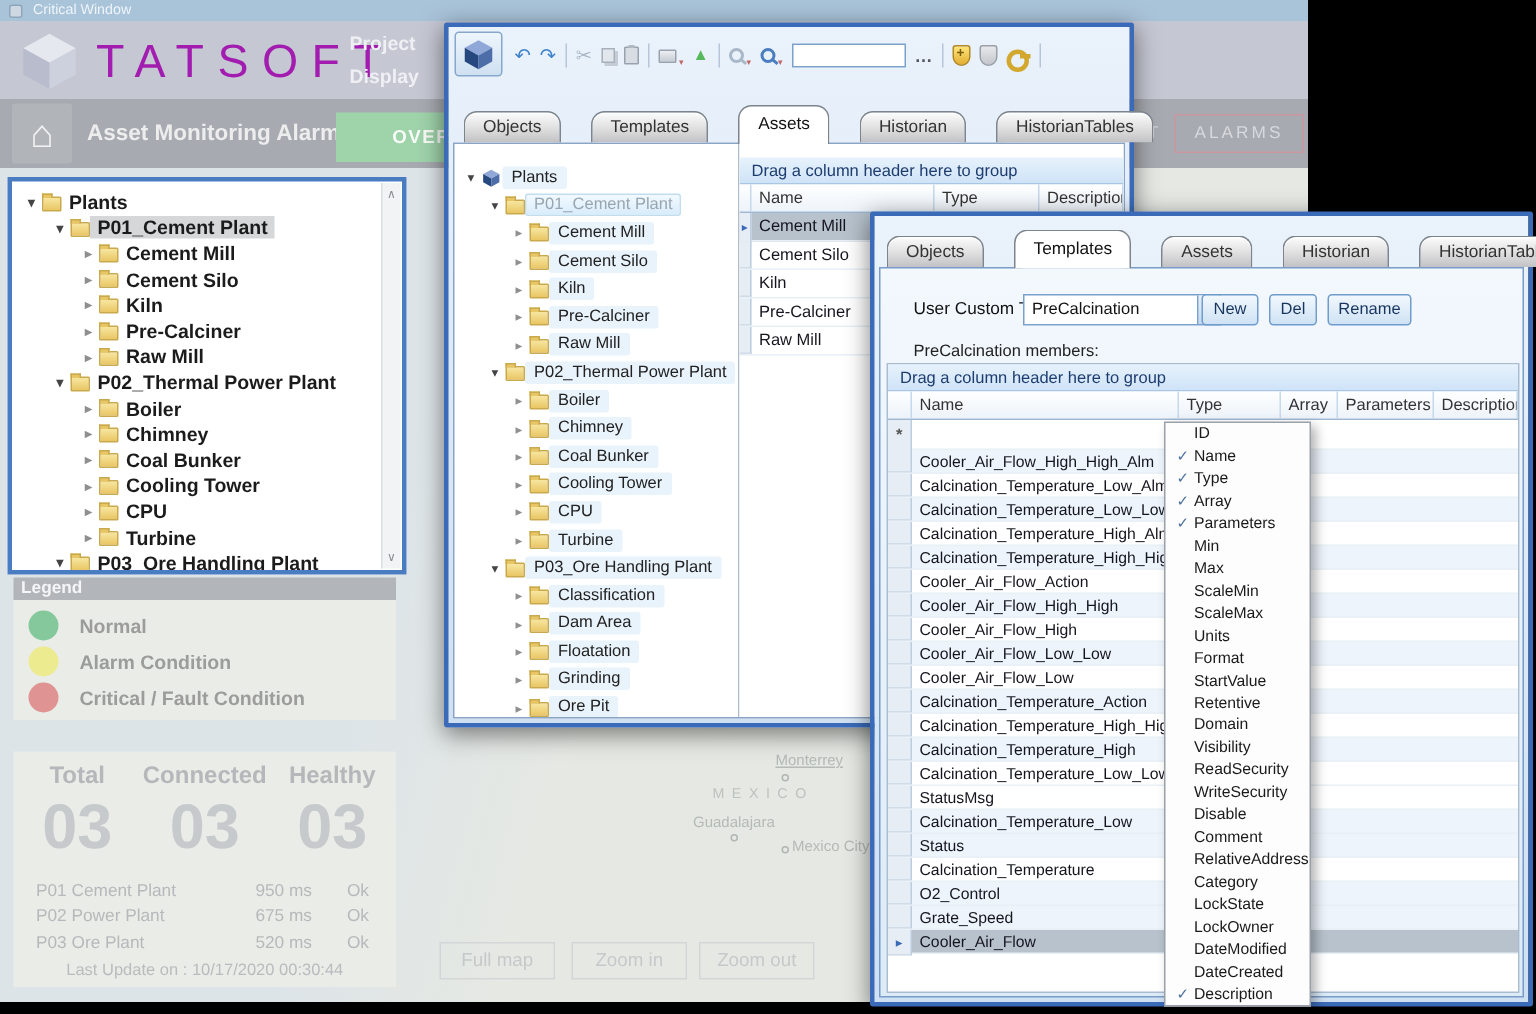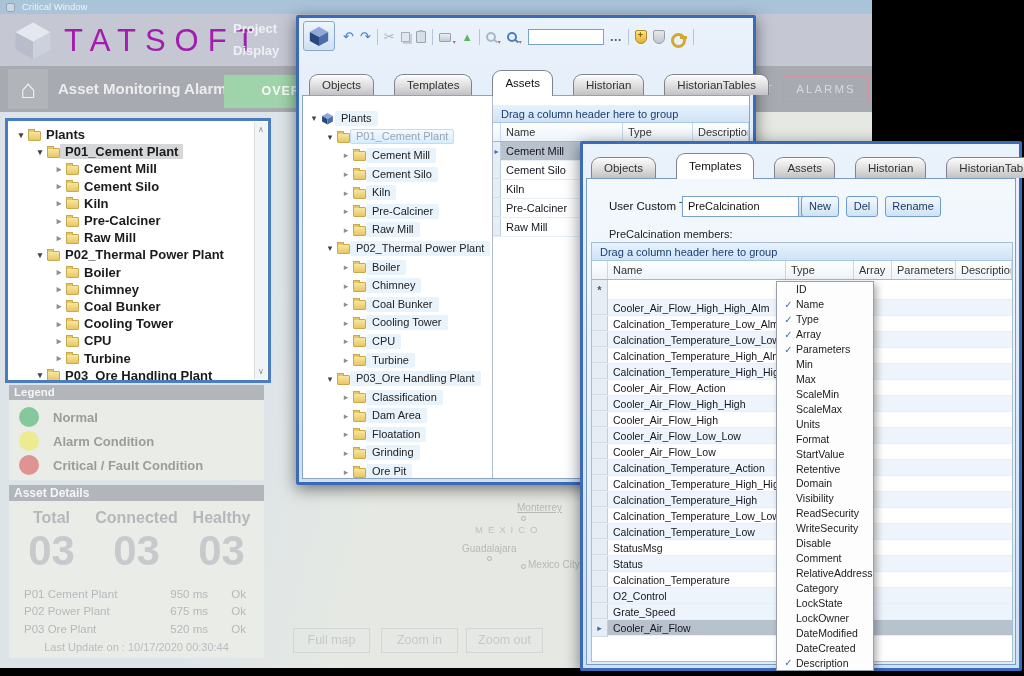--- a/index.html
+++ b/index.html
@@ -261,21 +261,20 @@
         </div>
         <div class="lrow">
           <span class="ldot" style="background: rgb(236, 235, 144);"></span>
           <span class="llabel">Alarm Condition</span>
         </div>
         <div class="lrow">
           <span class="ldot" style="background: rgb(223, 147, 146);"></span>
           <span class="llabel">Critical / Fault Condition</span>
         </div>
       </div>
-    <div id="ad-head" class="subhead">Asset Details</div>
     <div id="ad-body">
       <div id="ad-stats">
           <div class="statcol">
             <div class="statlabel">Total</div>
             <div class="statval">03</div>
           </div>
           <div class="statcol">
             <div class="statlabel">Connected</div>
             <div class="statval">03</div>
           </div>
@@ -643,31 +642,31 @@
             <div class="gcell"></div>
           </div>
           <div class="grow fwrow">
             <div class="rstrip"></div>
             <div class="gcell">Calcination_Temperature_Low_Low</div>
             <div class="gcell"></div>
             <div class="gcell"></div>
             <div class="gcell"></div>
             <div class="gcell"></div>
           </div>
+          <div class="grow fwrow">
+            <div class="rstrip"></div>
+            <div class="gcell">StatusMsg</div>
+            <div class="gcell"></div>
+            <div class="gcell"></div>
+            <div class="gcell"></div>
+            <div class="gcell"></div>
+          </div>
           <div class="grow fwrow alt">
             <div class="rstrip"></div>
             <div class="gcell">Calcination_Temperature_Low</div>
-            <div class="gcell"></div>
-            <div class="gcell"></div>
-            <div class="gcell"></div>
-            <div class="gcell"></div>
-          </div>
-          <div class="grow fwrow">
-            <div class="rstrip"></div>
-            <div class="gcell">StatusMsg</div>
             <div class="gcell"></div>
             <div class="gcell"></div>
             <div class="gcell"></div>
             <div class="gcell"></div>
           </div>
           <div class="grow fwrow alt">
             <div class="rstrip"></div>
             <div class="gcell">Status</div>
             <div class="gcell"></div>
             <div class="gcell"></div>

